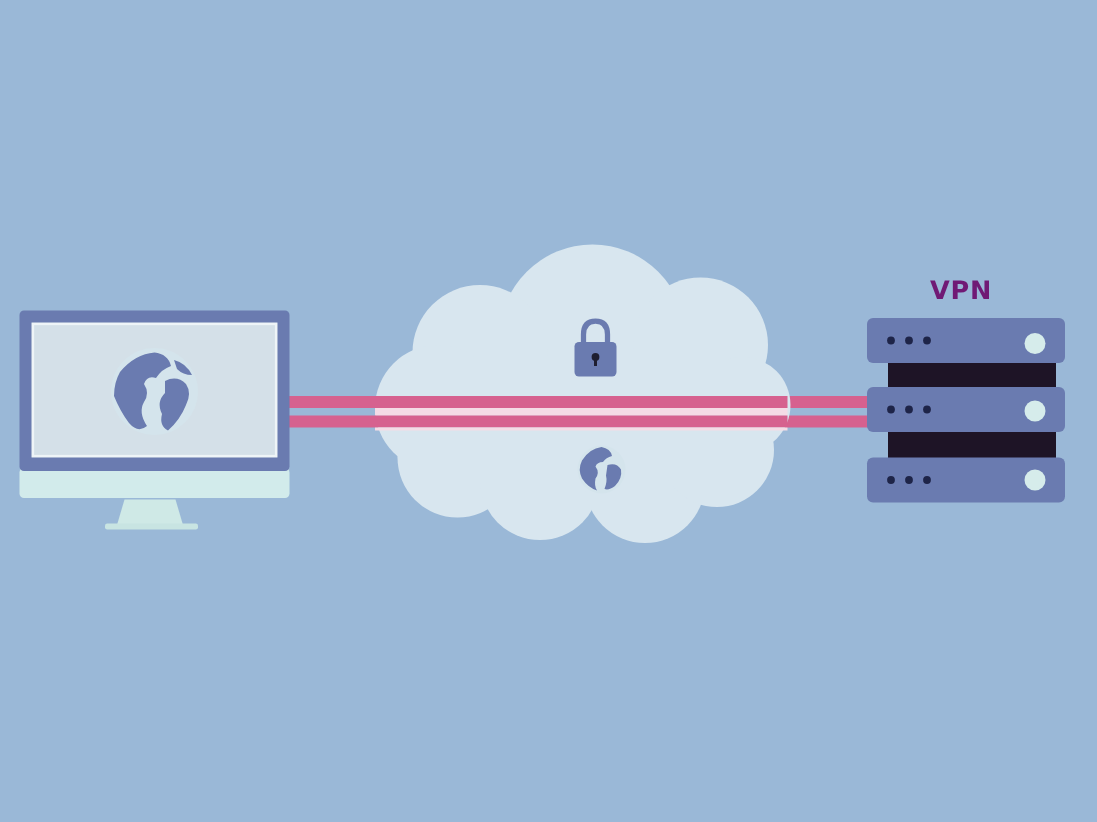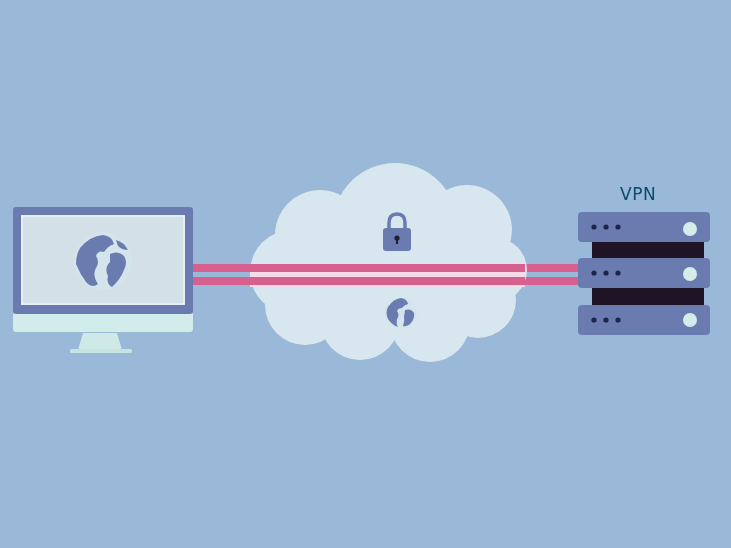--- a/index.html
+++ b/index.html
@@ -1,19 +1,19 @@
 <!DOCTYPE html>
 <html><head>
 <meta charset="utf-8">
 <style>
   html, body { margin:0; padding:0; }
   body { width:731px; height:548px; background:#9ab8d7; position:relative; overflow:hidden; font-family:"Liberation Sans", sans-serif; }
   .abs { position:absolute; }
   svg { display:block; }
-  .vpn-label { position:absolute; left:620px; top:184px; font-weight:normal; font-size:17px; color:#0c4a6e; letter-spacing:0.5px; font-family:"DejaVu Sans", sans-serif; }
+  .vpn-label { position:absolute; left:620px; top:184px; font-weight:bold; font-size:17px; color:#701a75; letter-spacing:0.5px; font-family:"DejaVu Sans", sans-serif; }
 </style>
 </head>
 <body>
 
 <svg class="abs" style="left:0;top:0" width="731" height="548">
   <rect x="188" y="264" width="395" height="8" fill="#d6618f"></rect>
   <rect x="188" y="277" width="395" height="8" fill="#d6618f"></rect>
 </svg>
 
 <svg class="abs" style="left:0;top:0" width="731" height="548">

